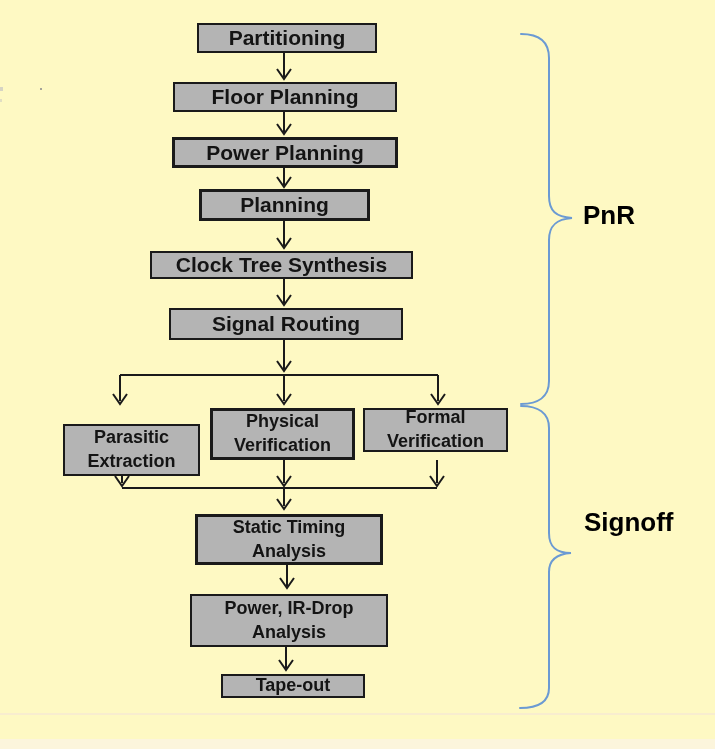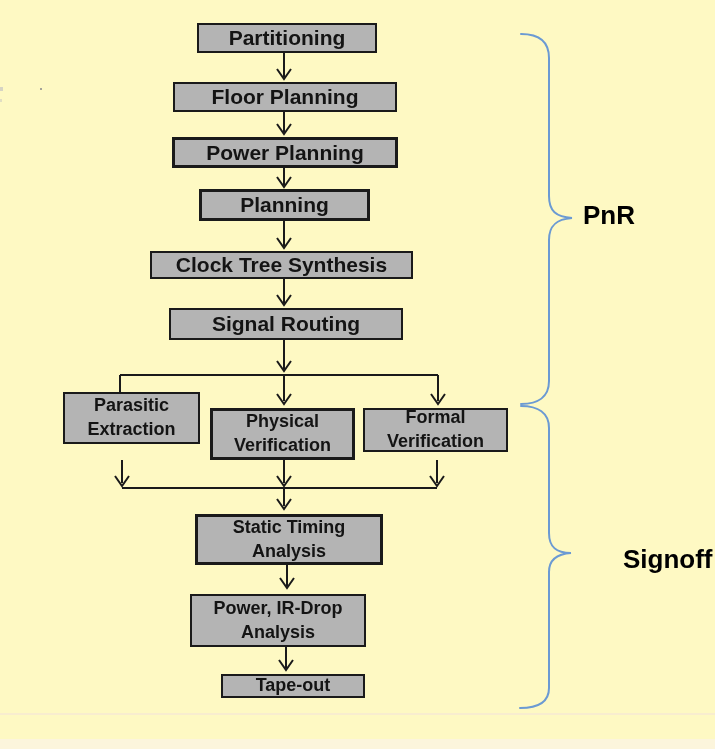--- a/index.html
+++ b/index.html
@@ -21,32 +21,32 @@
   .fs-lg span{font-size:21px;}
   .fs-md span{font-size:18px;}
   
   .n-part {left:197px;top:23px; width:180px;height:30px;}
   .n-floor{left:173px;top:82px; width:224px;height:30px;}
   .n-power{left:172px;top:137px;width:226px;height:31px;}
   .n-place{left:199px;top:189px;width:171px;height:32px;}
   .n-cts  {left:150px;top:251px;width:263px;height:28px;}
   .n-sig  {left:169px;top:308px;width:234px;height:32px;}
   
-  .n-pex  {left:63px; top:392px;width:137px;height:52px;}
+  .n-pex  {left:63px; top:424px;width:137px;height:52px;}
   .n-pvf  {left:210px;top:408px;width:145px;height:52px;}
   .n-fvf  {left:363px;top:408px;width:145px;height:44px;}
   
   .n-sta  {left:195px;top:514px;width:188px;height:51px;}
-  .n-pir  {left:190px;top:594px;width:176px;height:53px;}
+  .n-pir  {left:190px;top:594px;width:198px;height:53px;}
   .n-tape {left:221px;top:674px;width:144px;height:24px;}
   .stage-label{
     position:absolute;font-weight:bold;color:#000;font-size:26px;letter-spacing:0px;
   }
   .lbl-pnr{left:583px;top:200px;}
-  .lbl-signoff{left:584px;top:544px;margin-left:39px;}
+  .lbl-signoff{left:584px;top:507px;}
   
   .speck{position:absolute;background:#c4c4c4;}
   .sp1{left:0;top:87px;width:3px;height:4px;opacity:.7;}
   .sp2{left:40px;top:88px;width:2px;height:2px;background:#8f8f8f;opacity:.8;}
   .sp3{left:0;top:99px;width:2px;height:3px;opacity:.5;}
   .faint-band{position:absolute;left:0;top:713px;width:715px;height:2px;background:#f3e3d8;opacity:.55;}
   .faint-wash{position:absolute;left:0;top:739px;width:715px;height:10px;background:#faf2ec;opacity:.6;}
 </style>
 </head>
 <body>

